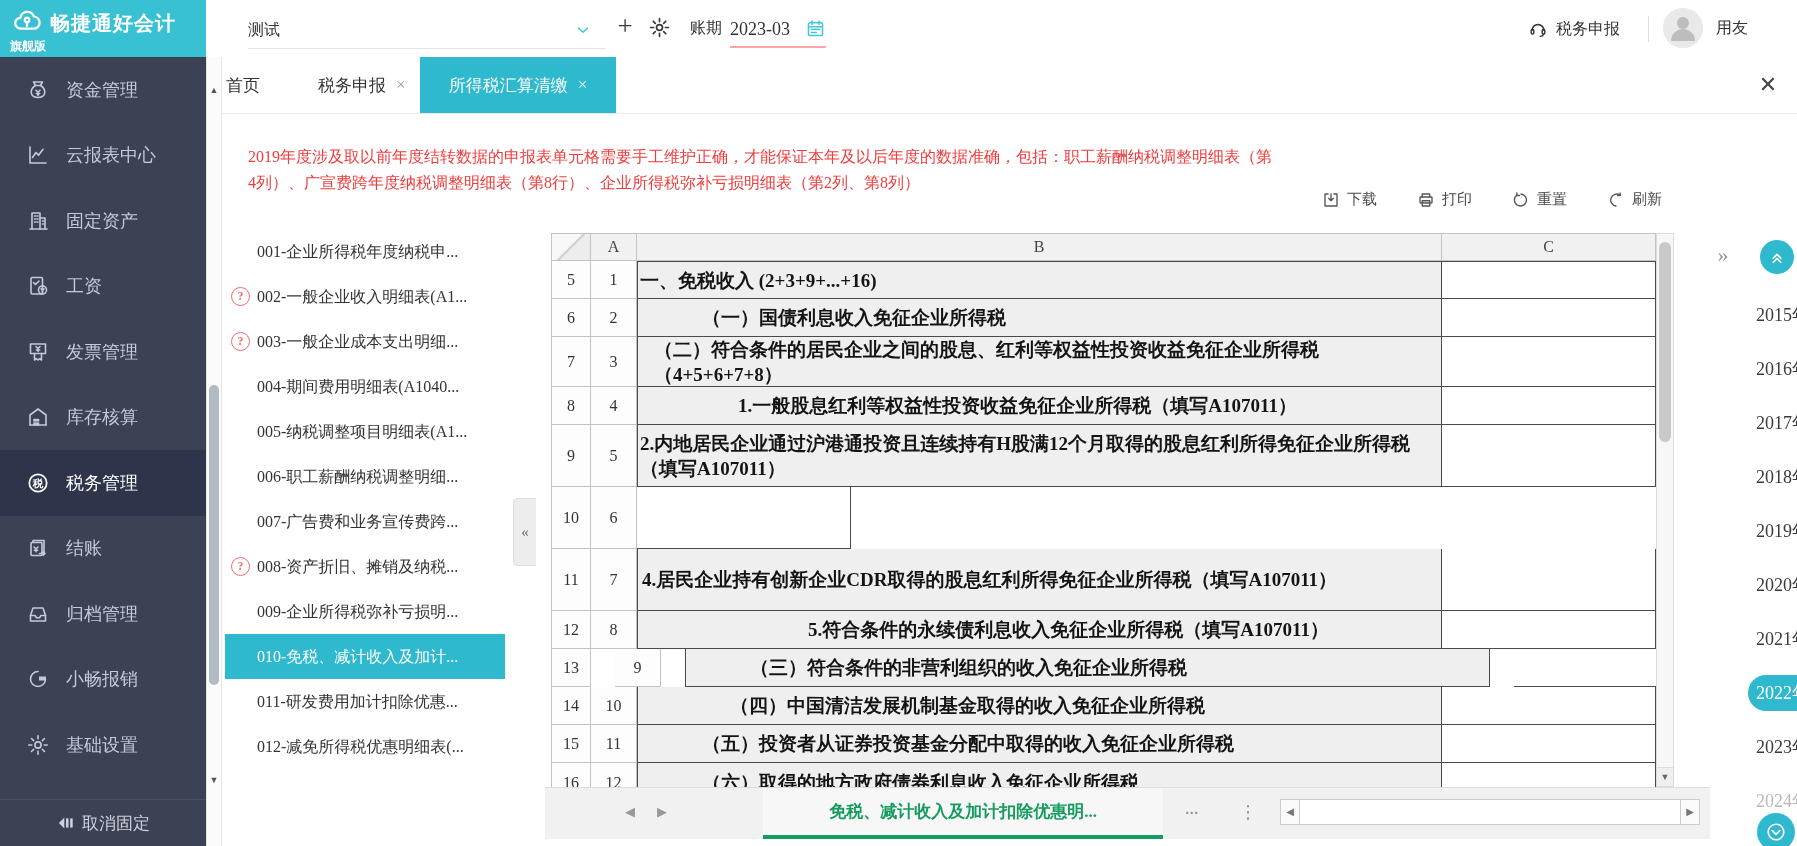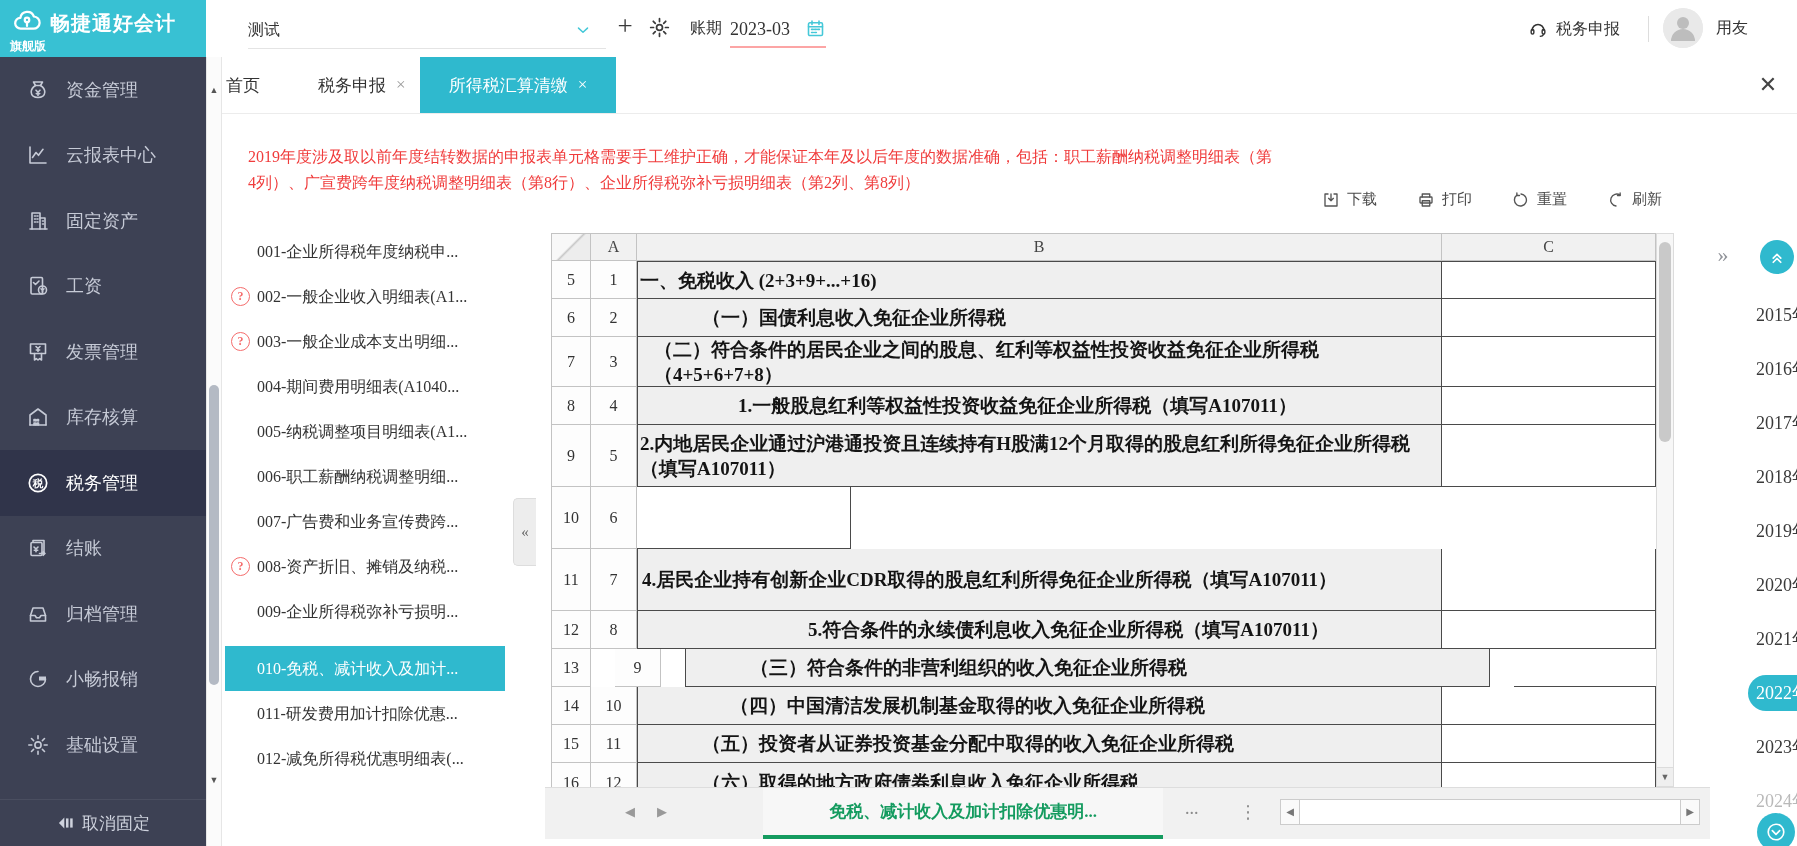--- a/index.html
+++ b/index.html
@@ -38,21 +38,21 @@
   .notice{left:248px;top:144px;width:1030px;font-size:16px;line-height:26px;color:#f03c3c;}
   .toolbar{left:1322px;top:190px;display:flex;gap:40px;}
   .tool-btn{display:flex;align-items:center;gap:7px;font-size:15px;color:#4a4a4a;cursor:pointer;white-space:nowrap;}
   .tool-btn .t-ic{width:18px;height:18px;color:#555;}
   
   .report-list{left:225px;top:229px;width:280px;}
   .rl-item{position:relative;height:45px;line-height:45px;padding-left:32px;font-size:16px;color:#333;
            white-space:nowrap;overflow:hidden;cursor:pointer;}
   .rl-item .q-icon{position:absolute;left:6px;top:13px;width:17px;height:17px;border:1.5px solid #f56c6c;color:#f56c6c;
            border-radius:50%;font-size:12px;line-height:17px;text-align:center;font-weight:bold;}
-  .rl-item.selected{background:#2fb9ce;color:#fff;margin-top:12px;}
+  .rl-item.selected{background:#2fb9ce;color:#fff;}
   
   .collapse-handle{left:513px;top:498px;width:22px;height:66px;background:#ededed;border:1px solid #ddd;border-right:none;
            border-radius:5px 0 0 5px;color:#666;font-size:15px;display:flex;align-items:center;justify-content:center;cursor:pointer;}
   
   .grid{left:551px;top:233px;width:1105px;height:554px;overflow:hidden;background:#fff;}
   .g-row{display:flex;}
   .g-cell{box-sizing:border-box;flex:none;display:flex;align-items:center;overflow:hidden;}
   .g-hdr .g-cell{background:#f1f1f1;border:1px solid #c3c3c3;border-left:none;justify-content:center;
            font-size:16px;color:#444;height:28px;}
   .g-hdr .g-corner{border-left:1px solid #c3c3c3;

